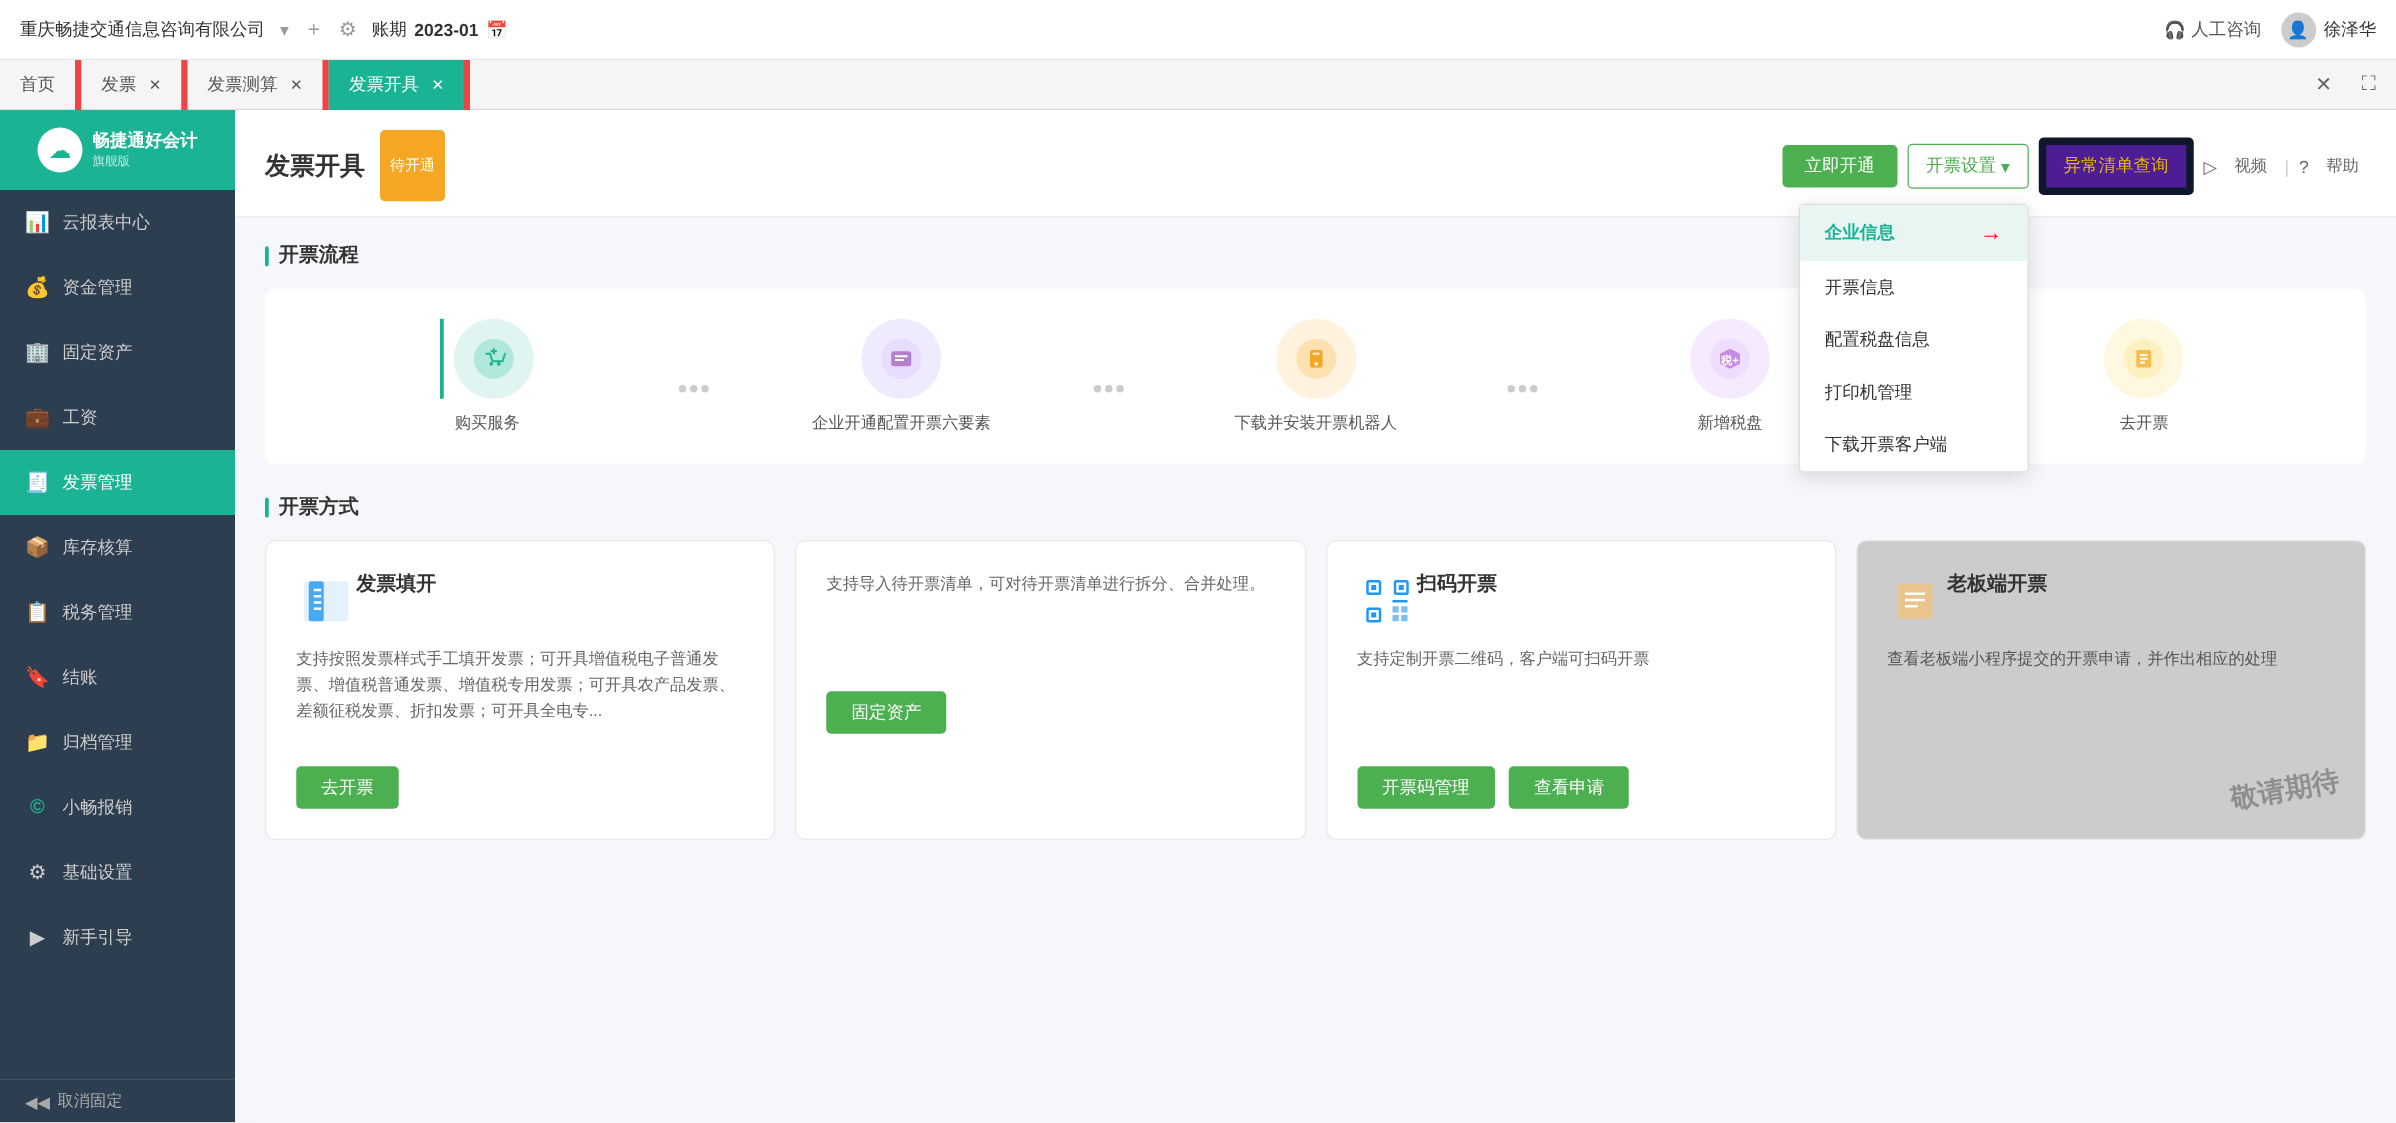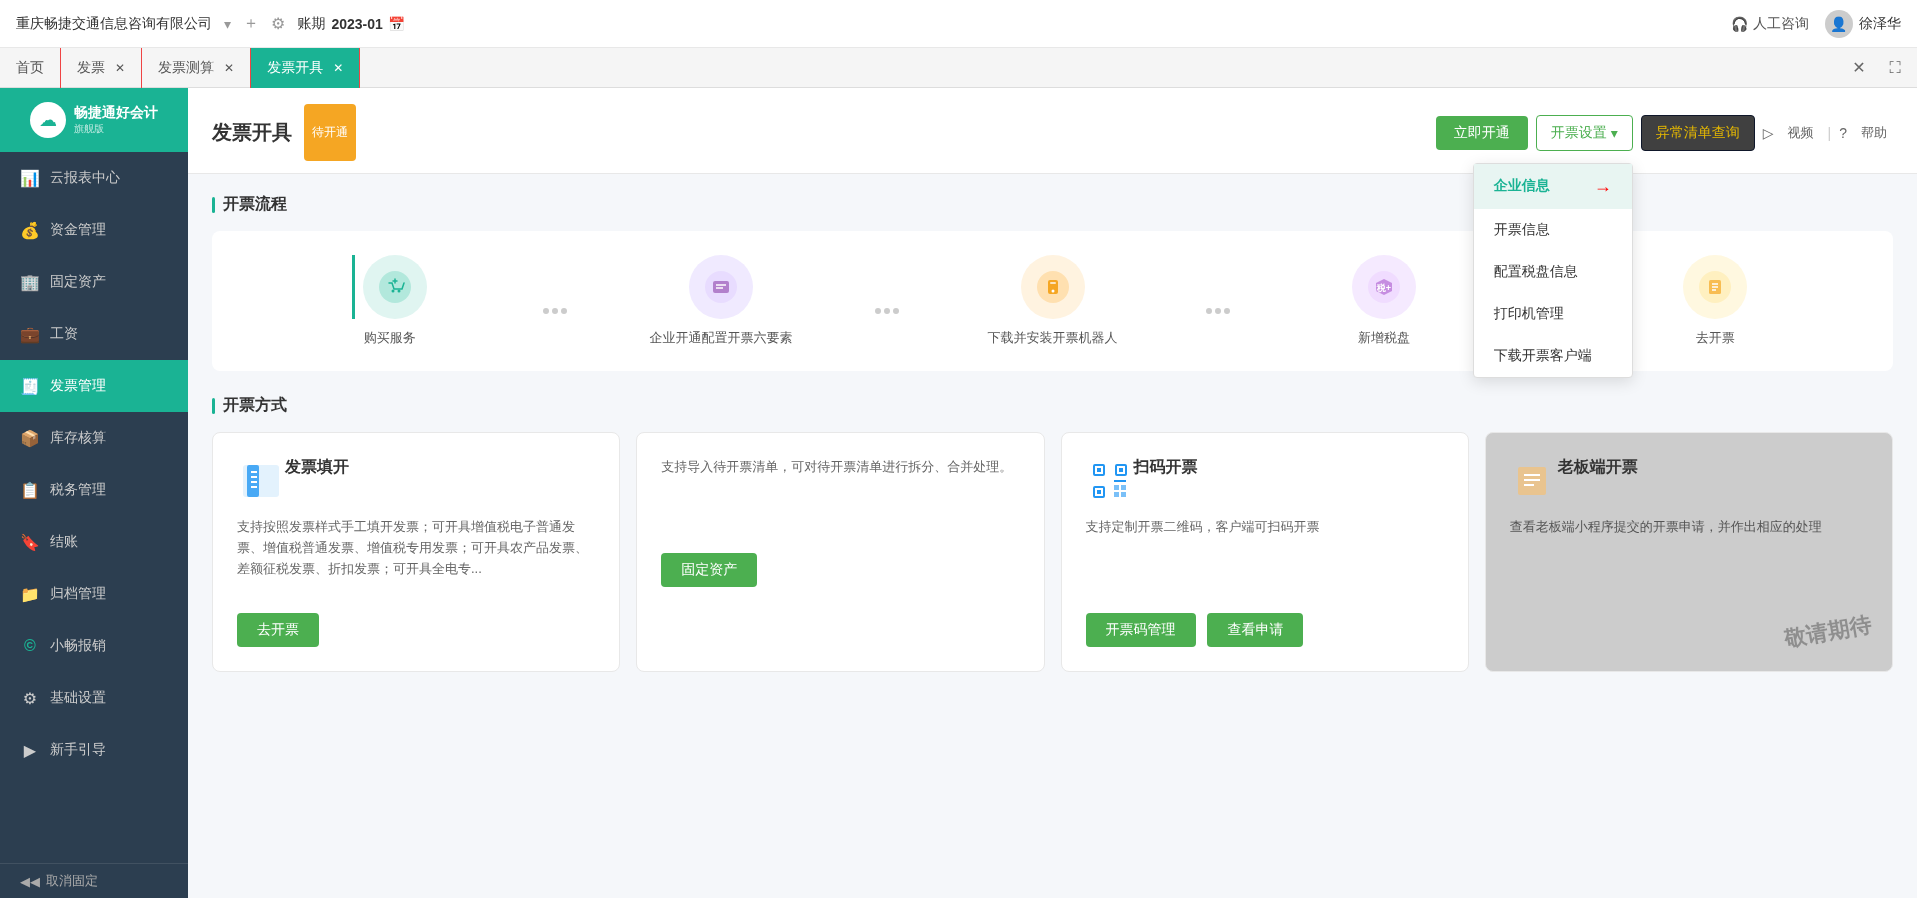--- a/index.html
+++ b/index.html
@@ -9,21 +9,21 @@
     .top-bar { height: 48px; background: #fff; display: flex; align-items: center; padding: 0 16px; border-bottom: 1px solid #e8e8e8; gap: 12px; flex-shrink: 0; }
     .company-name { font-size: 14px; color: #333; }
     .company-dropdown { color: #999; cursor: pointer; }
     .top-bar-actions { margin-left: auto; display: flex; align-items: center; gap: 16px; color: #555; }
     .account-period { display: flex; align-items: center; gap: 6px; color: #333; }
     .service-btn { display: flex; align-items: center; gap: 4px; color: #555; cursor: pointer; }
     .user-info { display: flex; align-items: center; gap: 6px; color: #333; }
 
     
     .tab-bar { height: 40px; background: #f5f5f5; display: flex; align-items: center; padding: 0 0 0 0; border-bottom: 1px solid #ddd; flex-shrink: 0; }
-    .tab { height: 40px; display: flex; align-items: center; padding: 0 16px; cursor: pointer; gap: 6px; font-size: 14px; color: #555; border-right: 1px solid #ef4444; }
+    .tab { height: 40px; display: flex; align-items: center; padding: 0 16px; cursor: pointer; gap: 6px; font-size: 14px; color: #555; border-right: 5px solid #ef4444; }
     .tab.active { background: #1ab394; color: #fff; }
     .tab-close { font-size: 12px; cursor: pointer; margin-left: 4px; }
     .tab-close-white { color: #fff; }
     .window-controls { margin-left: auto; display: flex; align-items: center; gap: 8px; padding-right: 8px; }
     .win-btn { width: 28px; height: 28px; display: flex; align-items: center; justify-content: center; cursor: pointer; font-size: 16px; color: #666; }
 
     
     .main-layout { display: flex; flex: 1; overflow: hidden; }
 
     
@@ -36,21 +36,21 @@
     .sidebar-bottom { padding: 8px 20px; border-top: 1px solid rgba(255,255,255,0.1); color: #aaa; font-size: 13px; cursor: pointer; display: flex; align-items: center; gap: 6px; }
 
     
     .content { flex: 1; display: flex; flex-direction: column; overflow: hidden; background: #f5f7fa; }
     .page-header { padding: 16px 24px 12px; display: flex; align-items: center; gap: 12px; background: #fff; border-bottom: 1px solid #e8e8e8; flex-shrink: 0; }
     .page-title { font-size: 20px; font-weight: bold; color: #333; }
     .status-badge { background: #f5a623; color: #fff; font-size: 12px; padding: 20px 8px; border-radius: 4px; }
     .header-actions { margin-left: auto; display: flex; align-items: center; gap: 8px; }
     .btn-green { background: #4caf50; color: #fff; border: none; padding: 8px 18px; border-radius: 4px; cursor: pointer; font-size: 14px; }
     .btn-outline-green { background: #fff; color: #4caf50; border: 1px solid #4caf50; padding: 8px 14px; border-radius: 4px; cursor: pointer; font-size: 14px; display: flex; align-items: center; gap: 4px; position: relative; }
-    .btn-outline-yellow { background: #404040; color: #e6b800; border: 1px solid #0f172a; padding: 8px 14px; border-radius: 4px; cursor: pointer; font-size: 14px; }
+    .btn-outline-yellow { background: #4c1d95; color: #e6b800; border: 6px solid #0f172a; padding: 8px 14px; border-radius: 4px; cursor: pointer; font-size: 14px; }
     .btn-help { background: #fff; color: #666; border: none; padding: 8px 6px; cursor: pointer; font-size: 13px; }
 
     .page-body { flex: 1; overflow-y: auto; padding: 20px 24px; }
 
     
     .section-title { font-size: 16px; font-weight: bold; color: #333; margin-bottom: 16px; display: flex; align-items: center; gap: 8px; }
     .section-title::before { content: ''; display: inline-block; width: 3px; height: 16px; background: #1ab394; border-radius: 2px; }
 
     
     .flow-steps { display: flex; align-items: center; gap: 0; margin-bottom: 24px; background: #fff; padding: 24px; border-radius: 8px; }
@@ -70,21 +70,21 @@
     .methods-grid { display: grid; grid-template-columns: repeat(4, 1fr); gap: 16px; }
     .method-card { background: #fff; border-radius: 8px; padding: 24px; border: 1px solid #e8e8e8; }
     .method-header { display: flex; align-items: flex-start; margin-bottom: 12px; }
     .method-icon { width: 48px; height: 48px; display: flex; align-items: center; justify-content: center; font-size: 32px; }
     .method-title { font-size: 16px; font-weight: bold; color: #333; }
     .method-desc { font-size: 13px; color: #666; line-height: 1.6; margin-bottom: 16px; min-height: 80px; }
     .method-btn { background: #4caf50; color: #fff; border: none; padding: 8px 20px; border-radius: 4px; cursor: pointer; font-size: 14px; }
     .method-btn2 { background: #4caf50; color: #fff; border: none; padding: 8px 20px; border-radius: 4px; cursor: pointer; font-size: 14px; margin-right: 8px; }
 
     
-    .dropdown-menu { position: absolute; top: 48px; right: 0; background: #fff; border: 1px solid #ddd; border-radius: 4px; box-shadow: 0 4px 16px rgba(0,0,0,0.12); z-index: 100; width: 160px; }
+    .dropdown-menu { position: absolute; top: 48px; right: 0; background: #fff; border: 1px solid #ddd; border-radius: 4px; box-shadow: 0 4px 16px rgba(0,0,0,0.12); z-index: 100; width: 184px; }
     .dropdown-item { padding: 12px 20px; cursor: pointer; color: #333; font-size: 14px; }
     .dropdown-item.highlighted { background: #e8f5f2; color: #1ab394; font-weight: bold; }
     .dropdown-wrapper { position: relative; }
   </style>
 </head>
 <body>
 
 <div class="top-bar">
   <span class="company-name">重庆畅捷交通信息咨询有限公司</span>
   <span class="company-dropdown">▾</span>

